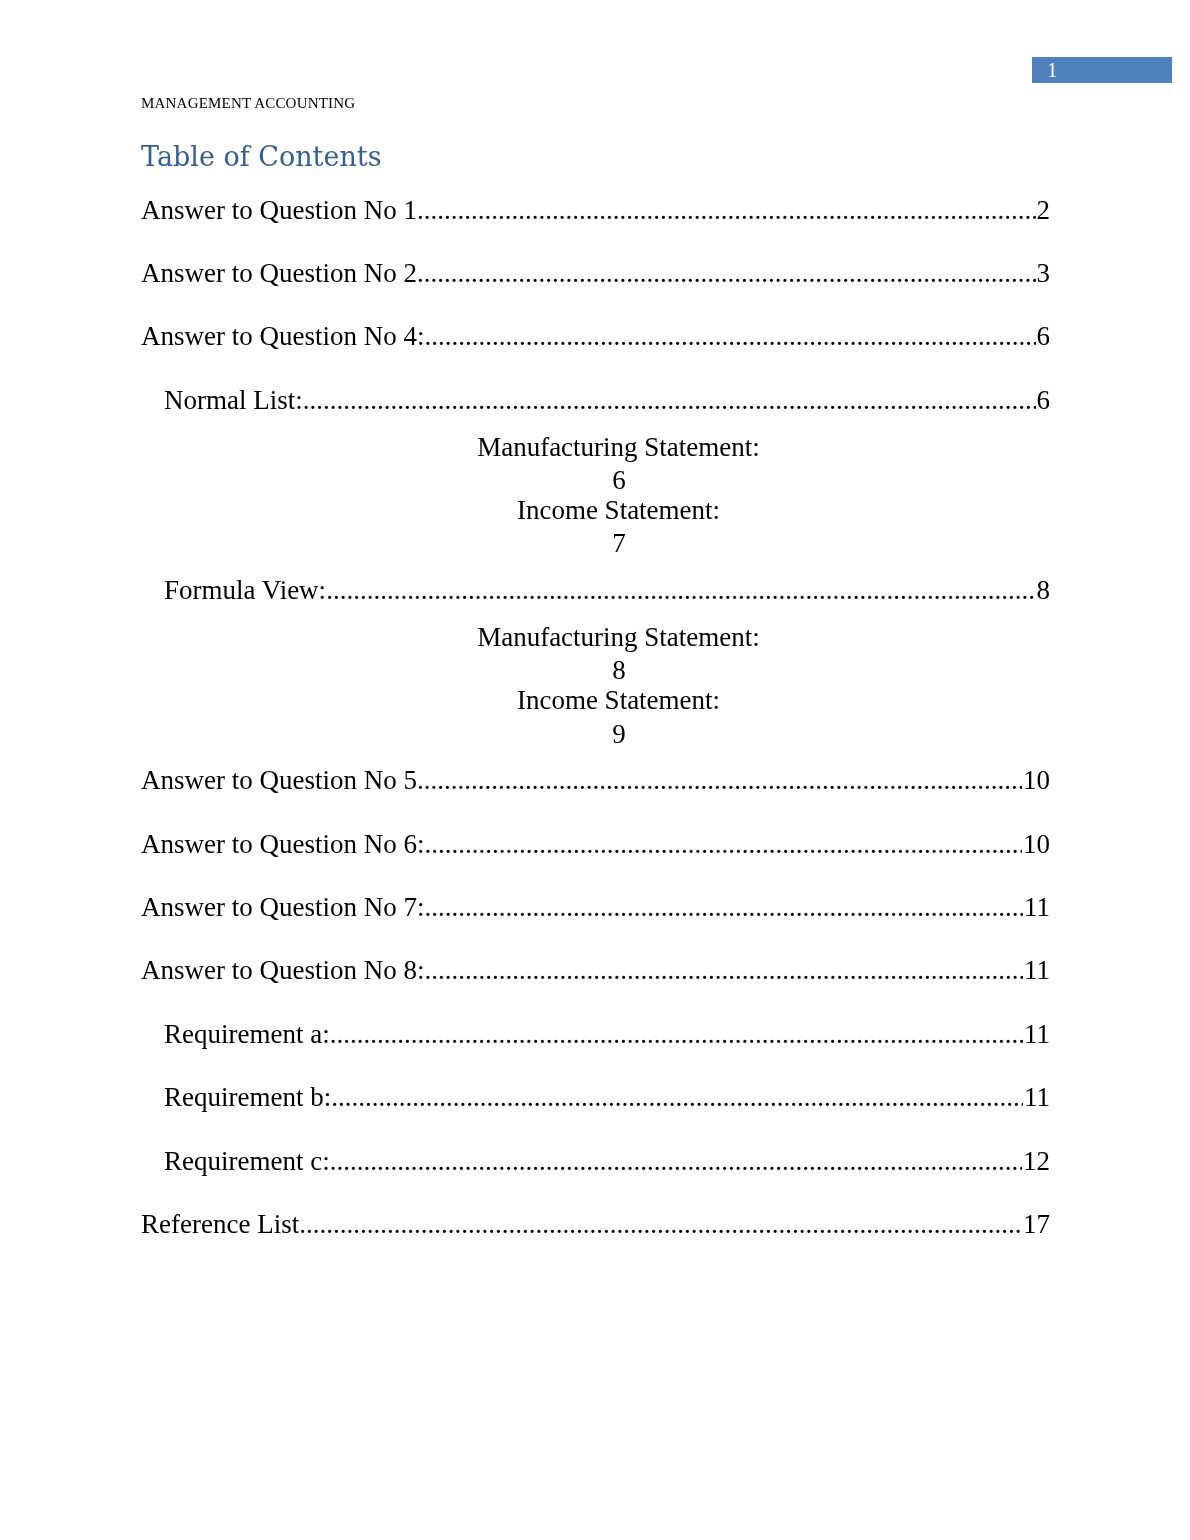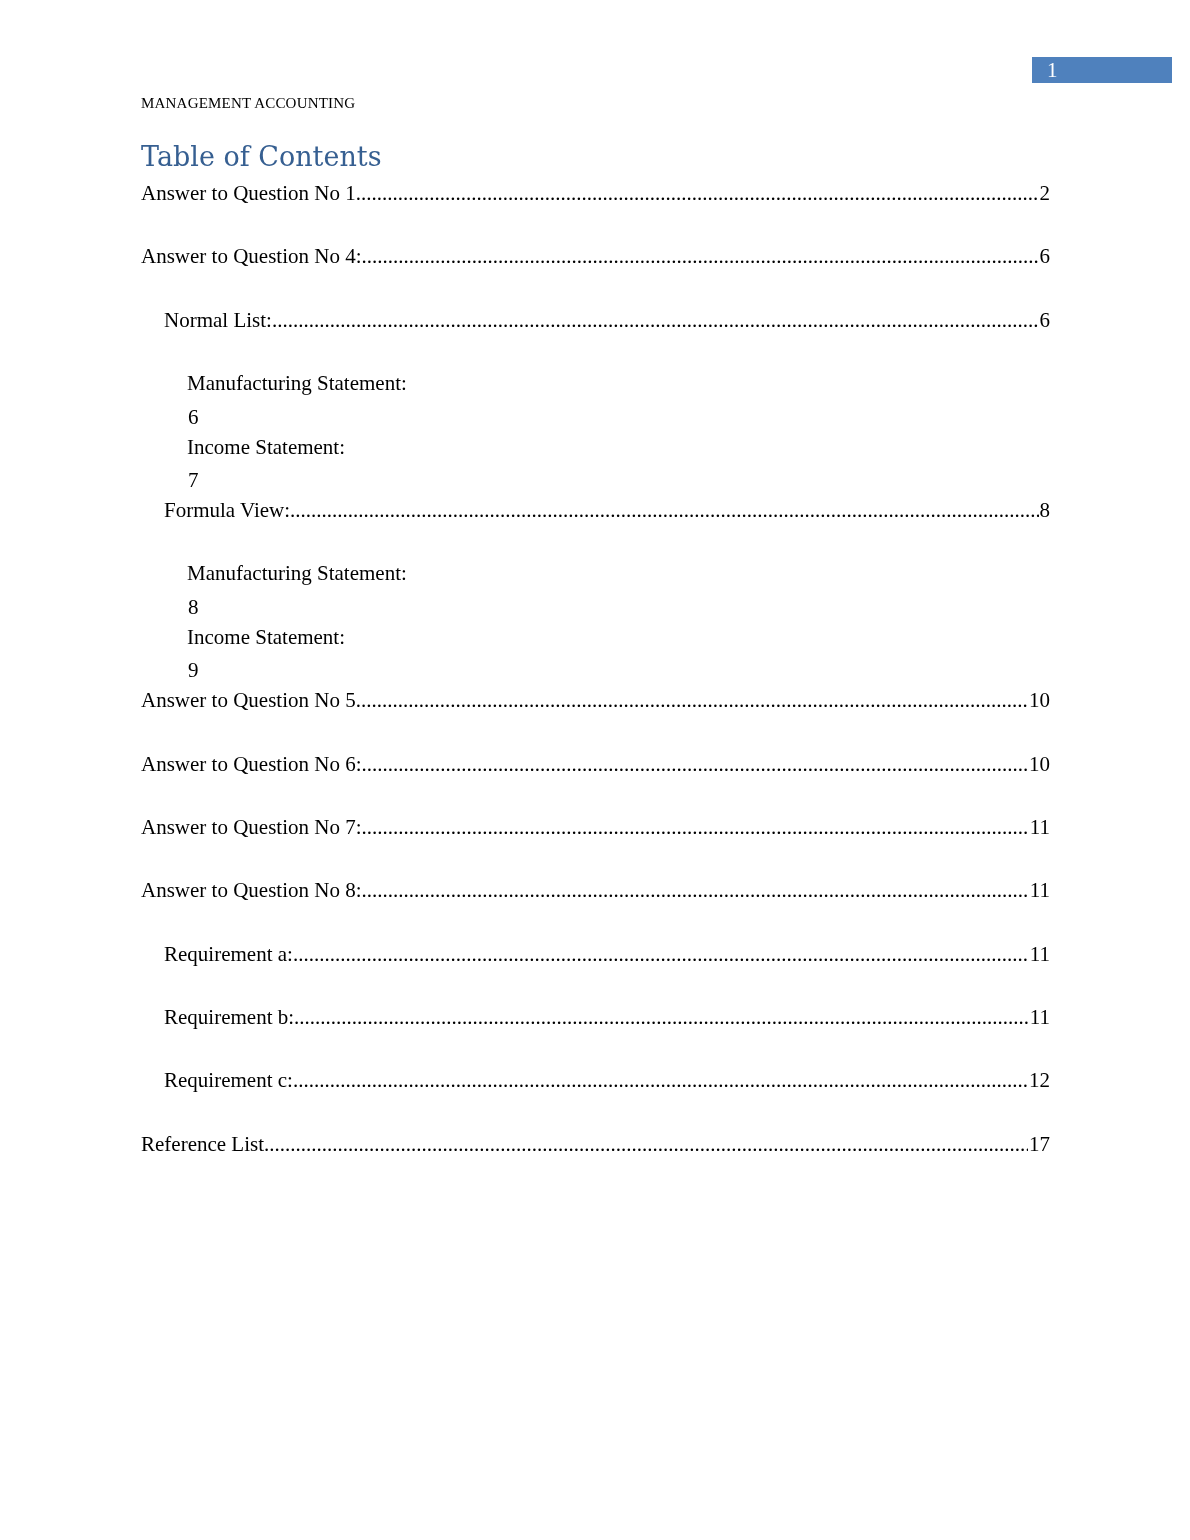--- a/index.html
+++ b/index.html
@@ -4,21 +4,21 @@
   <style>
     html, body { margin: 0; padding: 0; background: #ffffff; }
     body { width: 1190px; height: 1540px; position: relative; overflow: hidden;
            font-family: "Liberation Serif", serif; color: #000; }
     .header-title { position: absolute; left: 141px; top: 71px; font-size: 15px; letter-spacing: 0.2px; margin-top: 24px; }
     .page-box { position: absolute; left: 1032px; top: 57px; width: 140px; height: 26px; background: #4f81bd; }
     .page-num { position: absolute; left: 15px; top: 0px; font-size: 21px; color: #ffffff; line-height: 26px; }
     .toc-heading { position: absolute; left: 141px; top: 141px; font-family: "DejaVu Serif", serif;
                    font-size: 27px; color: #365f91; font-weight: normal; }
     .toc { position: absolute; left: 141px; top: 178px; width: 909px; }
-    .toc-entry { display: flex; align-items: flex-start; height: 63.4px; font-size: 21px; line-height: 30px; }
+    .toc-entry { display: flex; align-items: center; height: 63.4px; font-size: 27px; line-height: 30px; }
     .toc-entry.level-2 { padding-left: 23px; }
     .toc-entry.level-3 { padding-left: 46px; flex-direction: column; }
     .toc-label { white-space: nowrap; }
     .toc-leader { flex: 1; overflow: hidden; white-space: nowrap; position: relative; }
     .toc-leader::after { content: "......................................................................................................................................................................................................................................."; letter-spacing: 0px; }
     .toc-page { white-space: nowrap; padding-left: 1px; }
   </style>
 </head>
 <body>
 
@@ -27,20 +27,25 @@
   <span class="page-num">1</span>
 </div>
 
 <h1 class="toc-heading" style="margin:0;">Table of Contents</h1>
 
 <div class="toc">
   <div class="toc-entry level-1">
       <span class="toc-label">Answer to Question No 1</span>
       <span class="toc-leader"></span>
       <span class="toc-page">2</span>
+    </div>
+  <div class="toc-entry level-1">
+      <span class="toc-label">Answer to Question No 2</span>
+      <span class="toc-leader"></span>
+      <span class="toc-page">3</span>
     </div>
   <div class="toc-entry level-1">
       <span class="toc-label">Answer to Question No 4:</span>
       <span class="toc-leader"></span>
       <span class="toc-page">6</span>
     </div>
   <div class="toc-entry level-2">
       <span class="toc-label">Normal List:</span>
       <span class="toc-leader"></span>
       <span class="toc-page">6</span>

